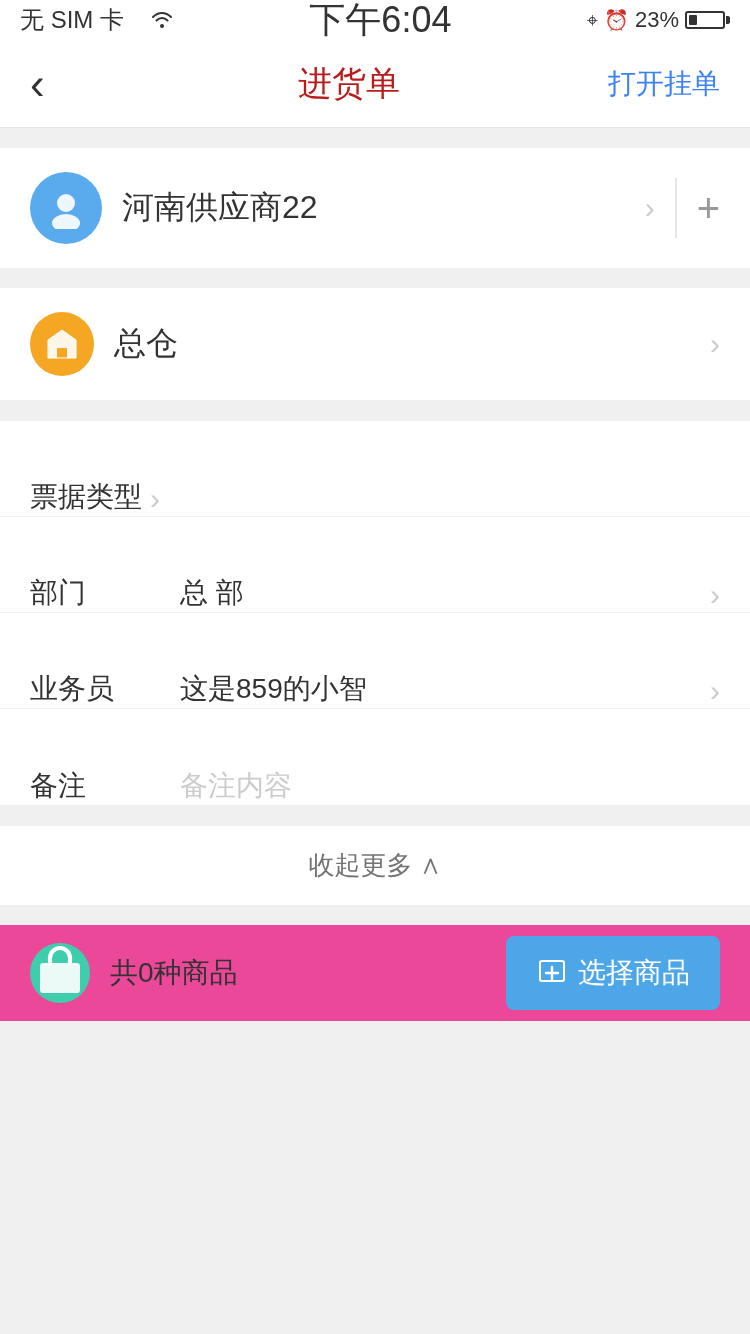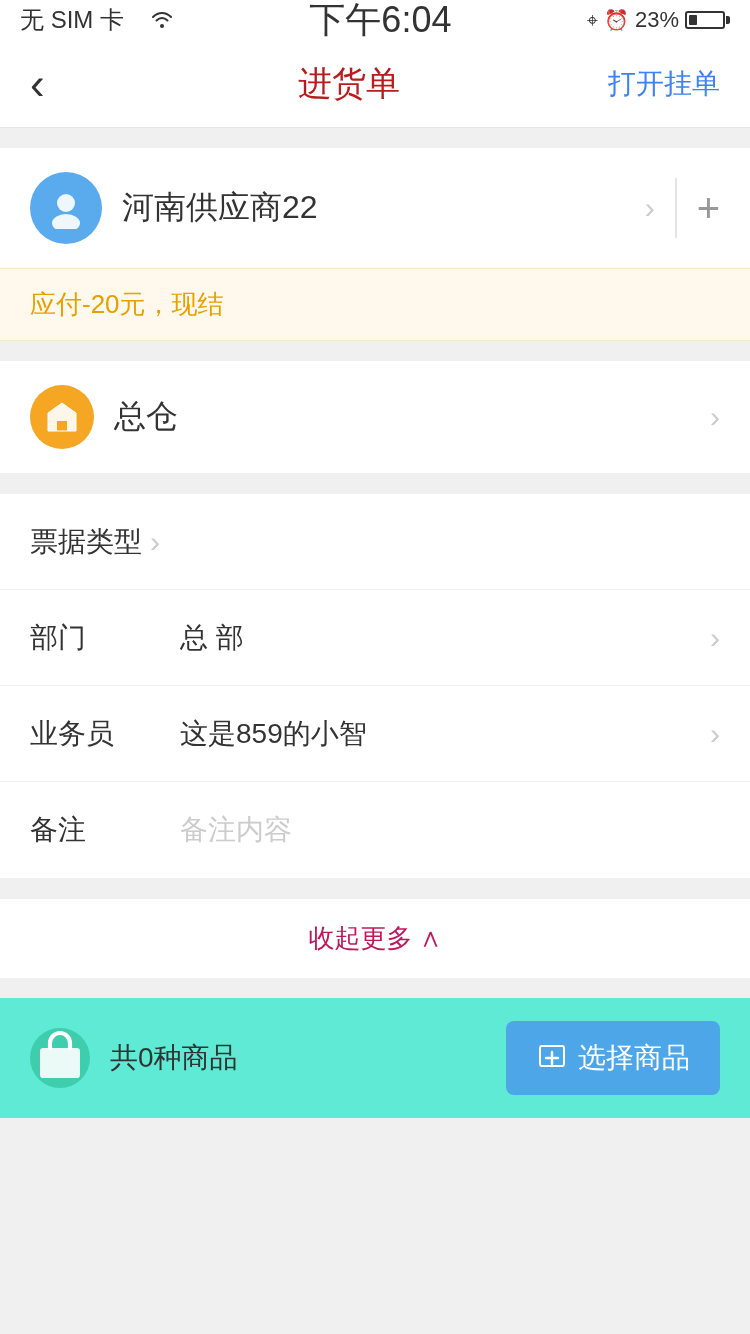--- a/index.html
+++ b/index.html
@@ -151,21 +151,21 @@
       color: #333;
     }
 
     
     .form-section {
       background: #fff;
       margin-top: 20px;
     }
     .form-row {
       display: flex;
-      align-items: center;
+      align-items: flex-end;
       padding: 0 30px;
       height: 96px;
       border-bottom: 1px solid #f0f0f0;
       cursor: pointer;
     }
     .form-row:last-child {
       border-bottom: none;
     }
     .form-label {
       font-size: 28px;
@@ -192,31 +192,31 @@
       height: 80px;
       display: flex;
       align-items: center;
       justify-content: center;
       border-top: 1px solid #f0f0f0;
       margin-top: 20px;
       cursor: pointer;
     }
     .collapse-text {
       font-size: 26px;
-      color: #be185d;
+      color: #737373;
     }
 
     
     .product-section {
-      background: #5eead4;
+      background: #ec4899;
       margin-top: 20px;
       display: flex;
       align-items: center;
       padding: 20px 30px;
-      height: 120px;
+      height: 96px;
     }
     .product-icon {
       width: 60px;
       height: 60px;
       border-radius: 50%;
       background: #3ecead;
       display: flex;
       align-items: center;
       justify-content: center;
       margin-right: 20px;
@@ -325,23 +325,20 @@
         <circle cx="21" cy="16" r="9" fill="white" opacity="0.9"></circle>
         <ellipse cx="21" cy="36" rx="14" ry="9" fill="white" opacity="0.9"></ellipse>
       </svg>
     </div>
     <span class="supplier-name">河南供应商22</span>
     <span class="row-arrow">›</span>
     <div class="supplier-divider"></div>
     <span class="supplier-add">+</span>
   </div>
 
-  <div class="warning-banner">
-    <span>应付-20元，现结</span>
-  </div>
 </div>
 
 <div class="mid-gap"></div>
 
 <div class="card">
   <div class="warehouse-row">
     <div class="warehouse-icon">
       <svg viewBox="0 0 36 36" fill="none" xmlns="http://www.w3.org/2000/svg">
         <path d="M18 4L4 14v18h28V14L18 4z" fill="white" opacity="0.9"></path>
         <rect x="13" y="22" width="10" height="10" fill="#f5a623"></rect>

